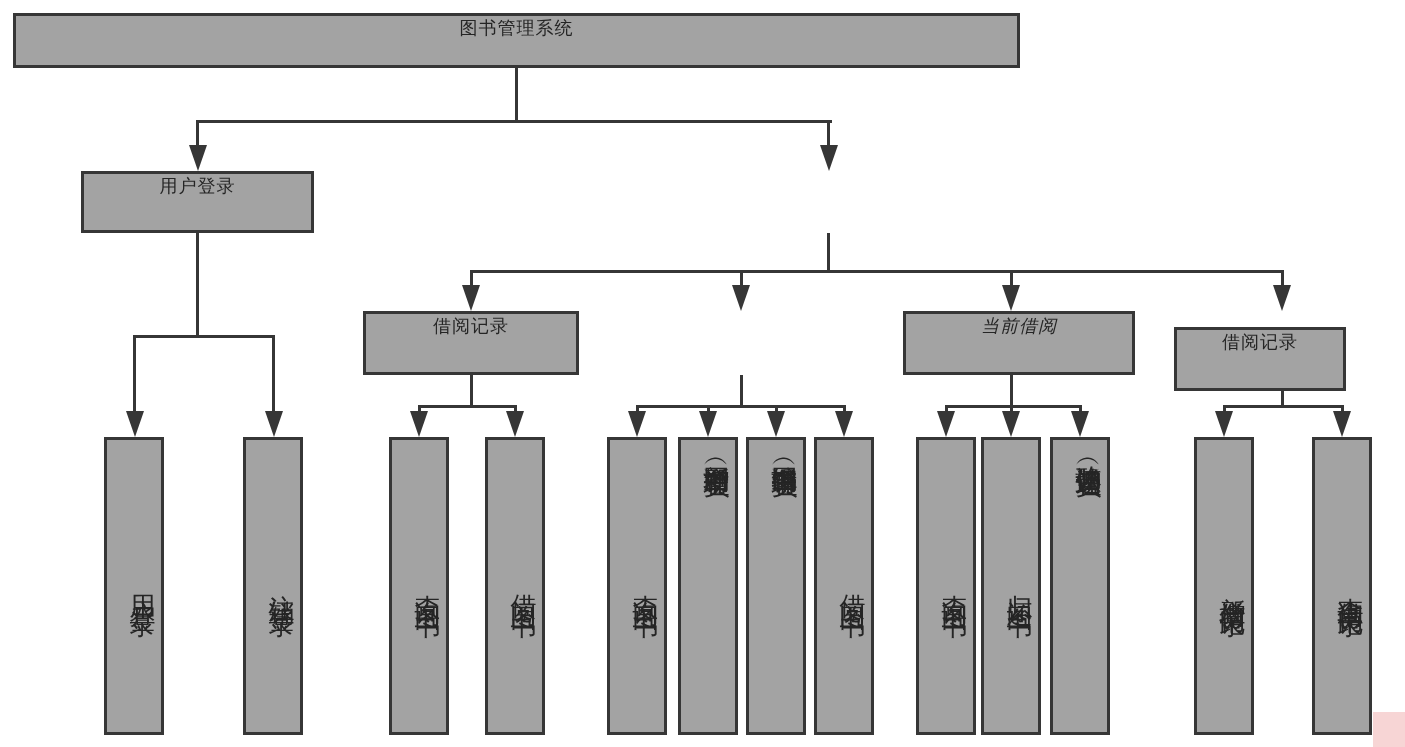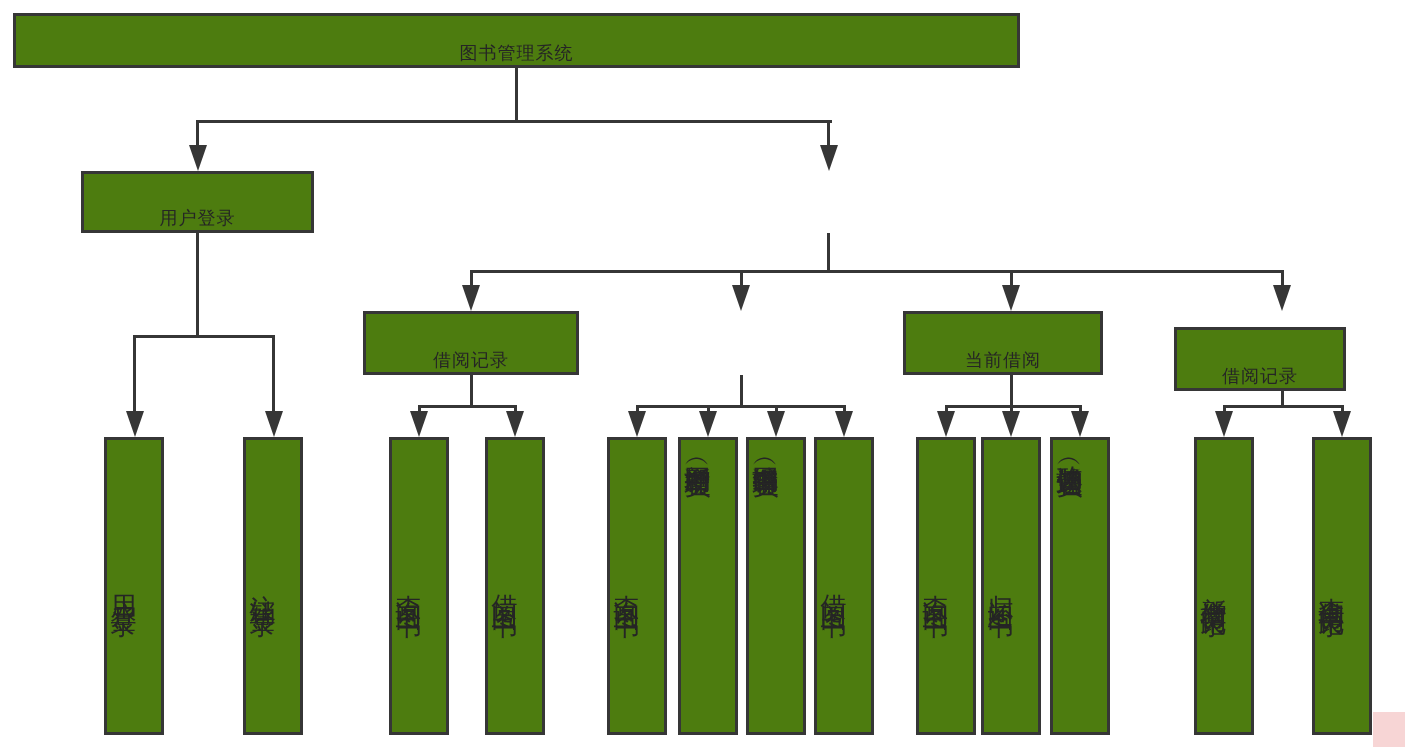--- a/index.html
+++ b/index.html
@@ -9,23 +9,23 @@
     height: 747px;
     background: #ffffff;
     overflow: hidden;
     font-family: "Liberation Sans", sans-serif;
     color: #252525;
   }
   .node {
     position: absolute;
     box-sizing: border-box;
     border: 3px solid #363636;
-    background: #4d7c0f;
+    background: #a3a3a3;
     display: flex;
-    align-items: flex-end;
+    align-items: flex-start;
     justify-content: center;
     font-size: 18px;
     letter-spacing: 1px;
     z-index: 2;
   }
   .leaf {
     writing-mode: vertical-rl;
     text-orientation: mixed;
     font-size: 26px;
     letter-spacing: 6px;
@@ -133,21 +133,21 @@
     <span>图书管理系统</span>
   </div>
 
   <div class="node" style="left:81px; top:171px; width:233px; height:62px;">
     <span>用户登录</span>
   </div>
 
   <div class="node" style="left:363px; top:311px; width:216px; height:64px;">
     <span>借阅记录</span>
   </div>
-  <div class="node" style="left:903px; top:311px; width:200px; height:64px;">
+  <div class="node" style="left:903px; top:311px; width:232px; height:64px;font-style:italic;">
     <span>当前借阅</span>
   </div>
   <div class="node" style="left:1174px; top:327px; width:172px; height:64px;">
     <span>借阅记录</span>
   </div>
 
   <div class="node leaf" style="left:104px;">
     <span>用户登录</span>
   </div>
   <div class="node leaf" style="left:243px;">

